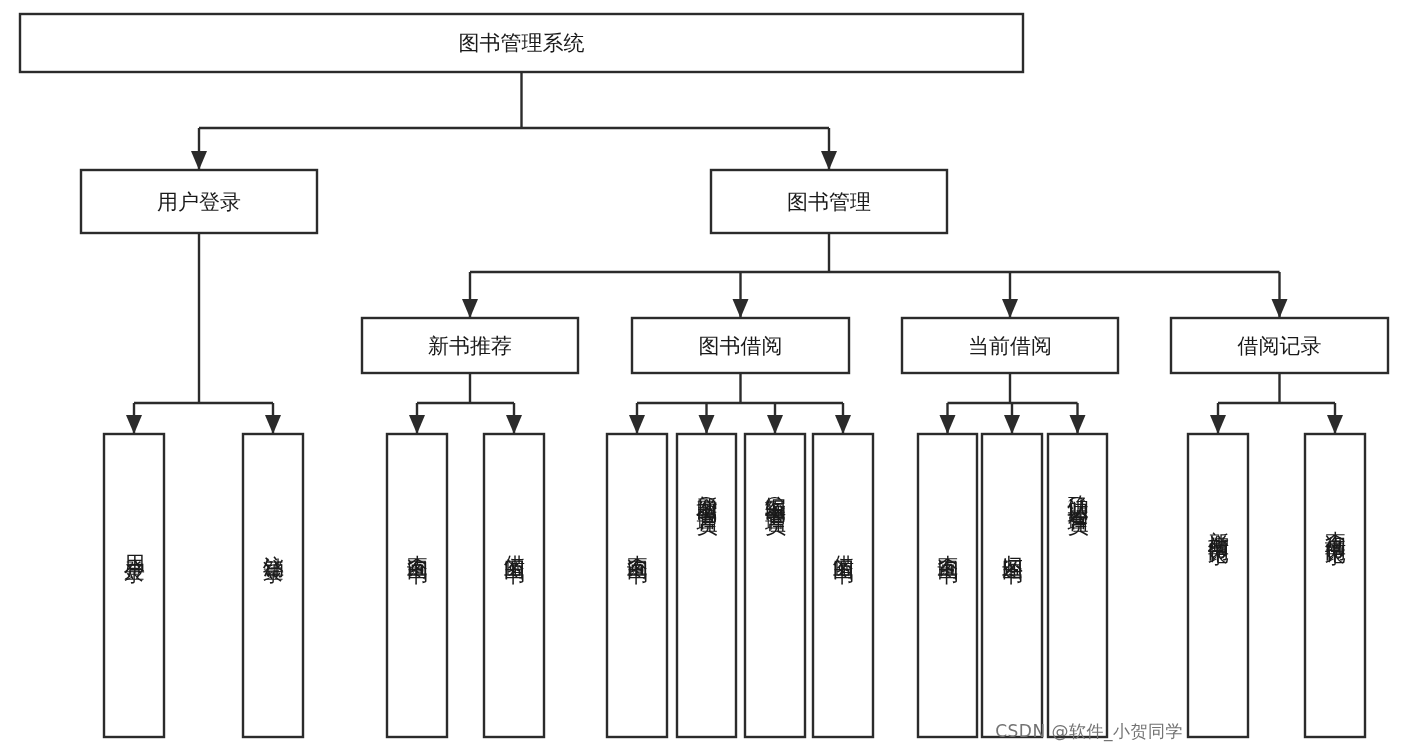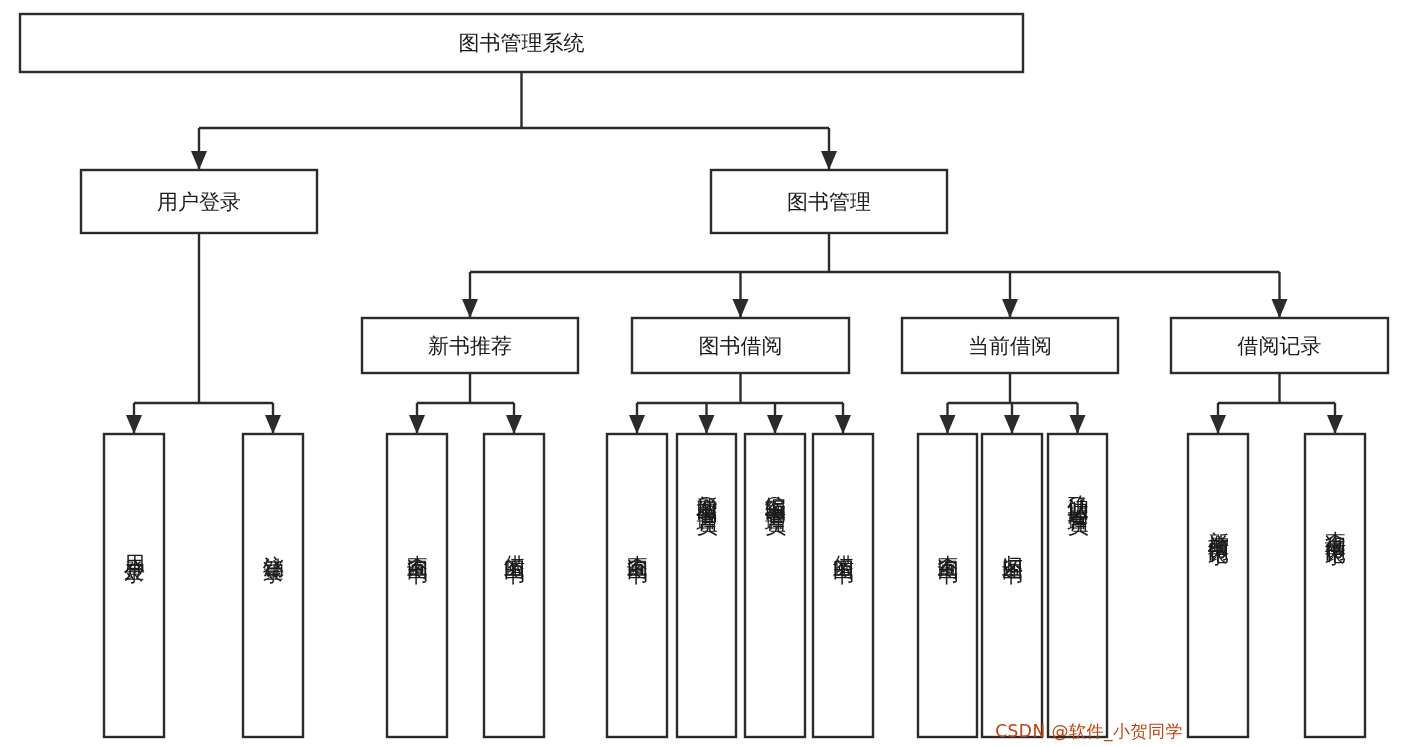--- a/index.html
+++ b/index.html
@@ -68,21 +68,21 @@
     letter-spacing: 3px;
     color: #1a1a1a;
     white-space: nowrap;
   }
   .watermark {
     position: absolute;
     right: 10px;
     bottom: 4px;
     font-family: "DejaVu Sans", "Liberation Sans", sans-serif;
     font-size: 17px;
-    color: #c2410c;
+    color: #737373;
     white-space: nowrap;
     letter-spacing: 0.5px;
   }
 </style>
 </head>
 <body>
 
 <div id="diagram-root">
 
   <svg class="diagram-canvas" viewBox="0 0 1405 747">

